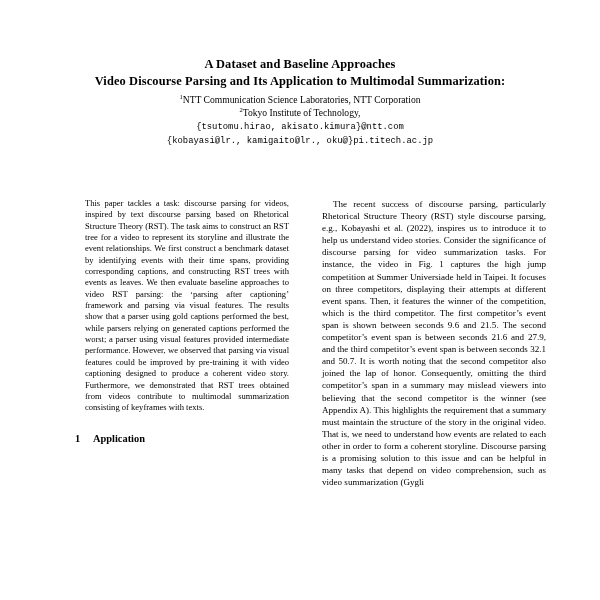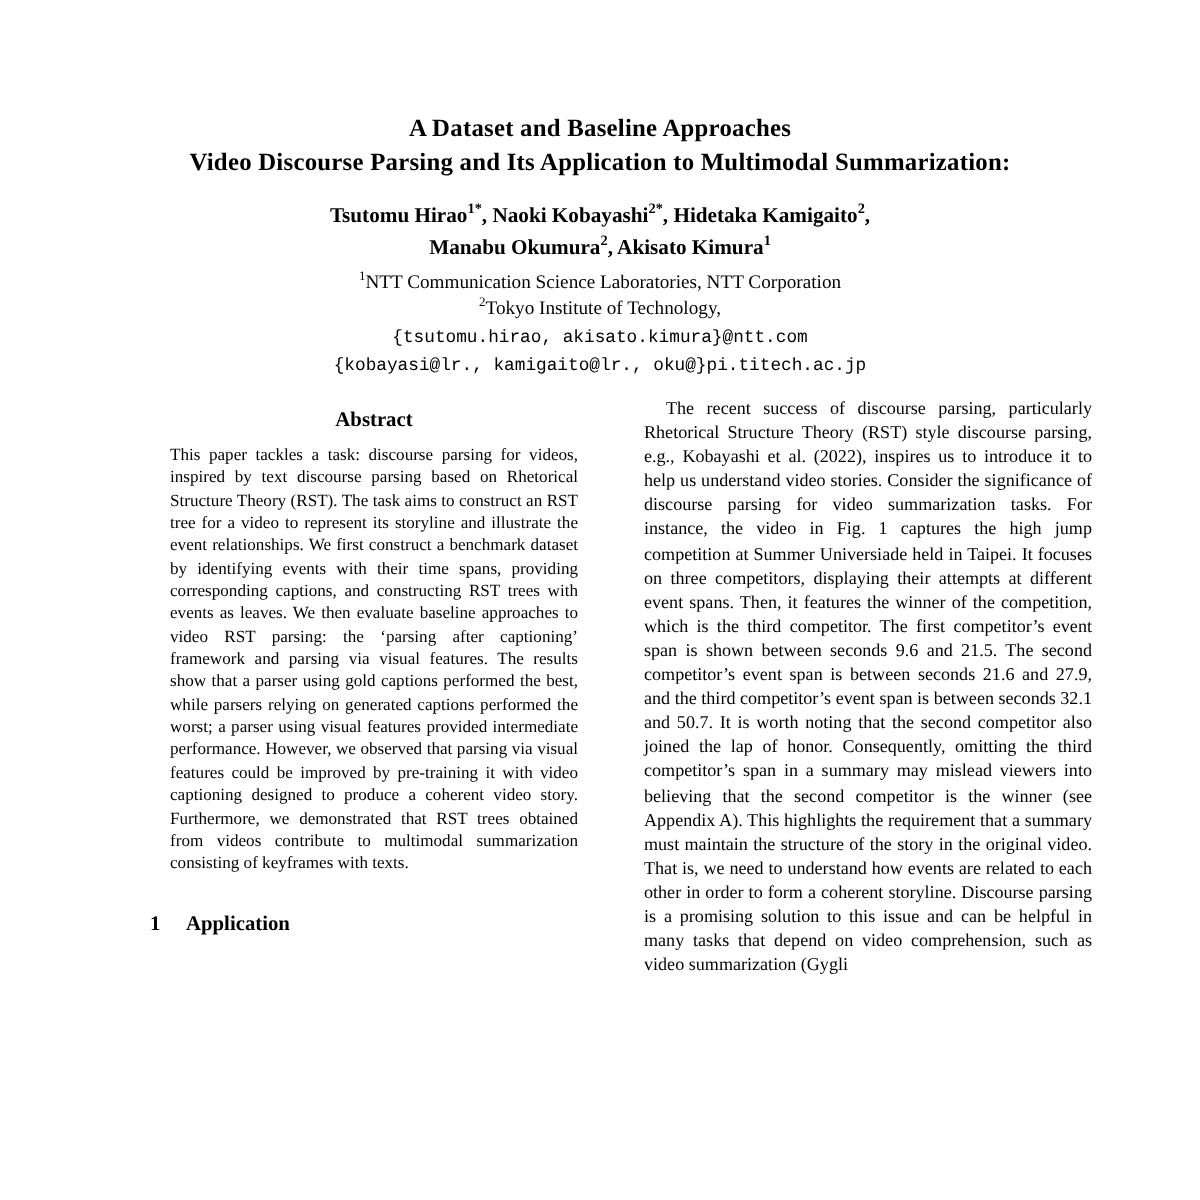--- a/index.html
+++ b/index.html
@@ -139,49 +139,40 @@
 
 <div class="page">
 
   <div class="title-block">
 
     <h1 class="paper-title">
       <span class="t-line">A Dataset and Baseline Approaches</span>
       <span class="t-line">Video Discourse Parsing and Its Application to Multimodal Summarization:</span>
     </h1>
 
-    <div class="authors">
-      <span class="a-line">
-        Tsutomu Hirao<sup class="mark">1*</sup>, Naoki Kobayashi<sup class="mark">2*</sup>, Hidetaka Kamigaito<sup class="mark">2</sup>,
-      </span>
-      <span class="a-line">
-        Manabu Okumura<sup class="mark">2</sup>, Akisato Kimura<sup class="mark">1</sup>
-      </span>
-    </div>
 
     <div class="affiliations">
       <span class="af-line">
         <sup class="mark">1</sup>NTT Communication Science Laboratories, NTT Corporation
       </span>
       <span class="af-line">
         <sup class="mark">2</sup>Tokyo Institute of Technology,
       </span>
     </div>
 
     <div class="emails">
       <span class="em-line">{tsutomu.hirao, akisato.kimura}@ntt.com</span>
       <span class="em-line">{kobayasi@lr., kamigaito@lr., oku@}pi.titech.ac.jp</span>
     </div>
 
   </div>
 
   <div class="columns">
 
     <div class="col col-left">
-      <div class="abstract-heading">Abstract</div>
       <p class="abstract-body">This paper tackles a task: discourse parsing for videos, inspired by text discourse parsing based on Rhetorical Structure Theory (RST). The task aims to construct an RST tree for a video to represent its storyline and illustrate the event relationships. We first construct a benchmark dataset by identifying events with their time spans, providing corresponding captions, and constructing RST trees with events as leaves. We then evaluate baseline approaches to video RST parsing: the ‘parsing after captioning’ framework and parsing via visual features. The results show that a parser using gold captions performed the best, while parsers relying on generated captions performed the worst; a parser using visual features provided intermediate performance. However, we observed that parsing via visual features could be improved by pre-training it with video captioning designed to produce a coherent video story. Furthermore, we demonstrated that RST trees obtained from videos contribute to multimodal summarization consisting of keyframes with texts.</p>
 
       <div class="section-heading">
         <span class="sec-num">1</span>
         <span>Application</span>
       </div>
     </div>
 
     <div class="col col-right">
       <p class="body-text indent-first">The recent success of discourse parsing, particularly Rhetorical Structure Theory (RST) style discourse parsing, e.g., Kobayashi et al. (2022), inspires us to introduce it to help us understand video stories. Consider the significance of discourse parsing for video summarization tasks. For instance, the video in Fig. 1 captures the high jump competition at Summer Universiade held in Taipei. It focuses on three competitors, displaying their attempts at different event spans. Then, it features the winner of the competition, which is the third competitor. The first competitor’s event span is shown between seconds 9.6 and 21.5. The second competitor’s event span is between seconds 21.6 and 27.9, and the third competitor’s event span is between seconds 32.1 and 50.7. It is worth noting that the second competitor also joined the lap of honor. Consequently, omitting the third competitor’s span in a summary may mislead viewers into believing that the second competitor is the winner (see Appendix A). This highlights the requirement that a summary must maintain the structure of the story in the original video. That is, we need to understand how events are related to each other in order to form a coherent storyline. Discourse parsing is a promising solution to this issue and can be helpful in many tasks that depend on video comprehension, such as video summarization (Gygli</p>

